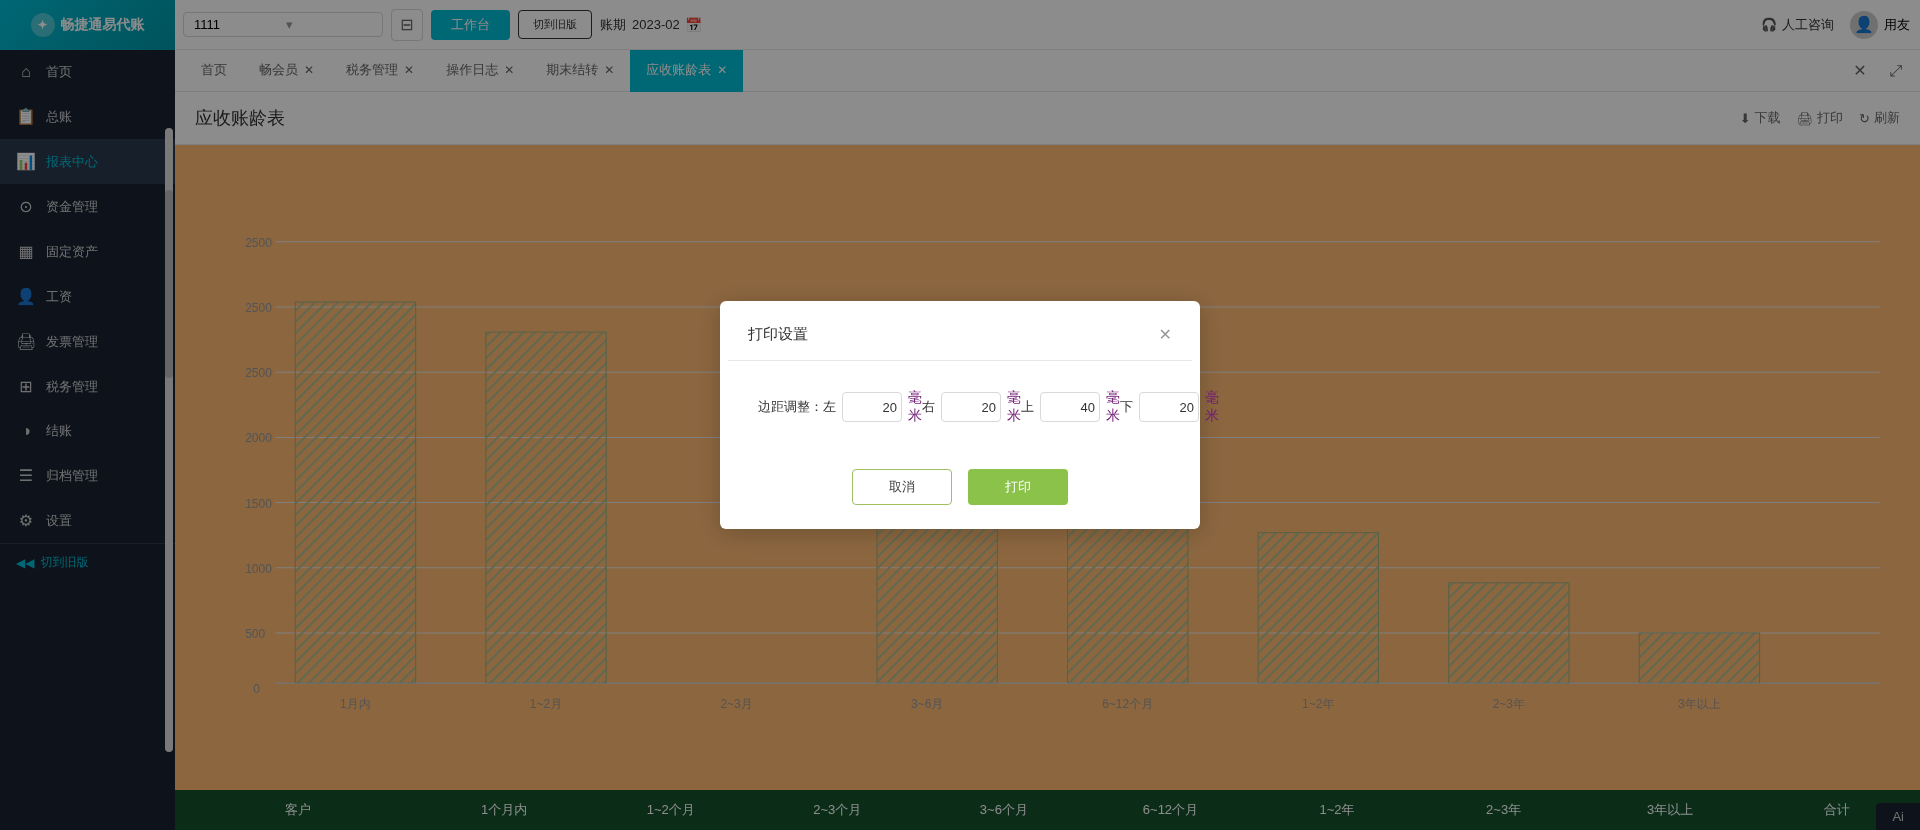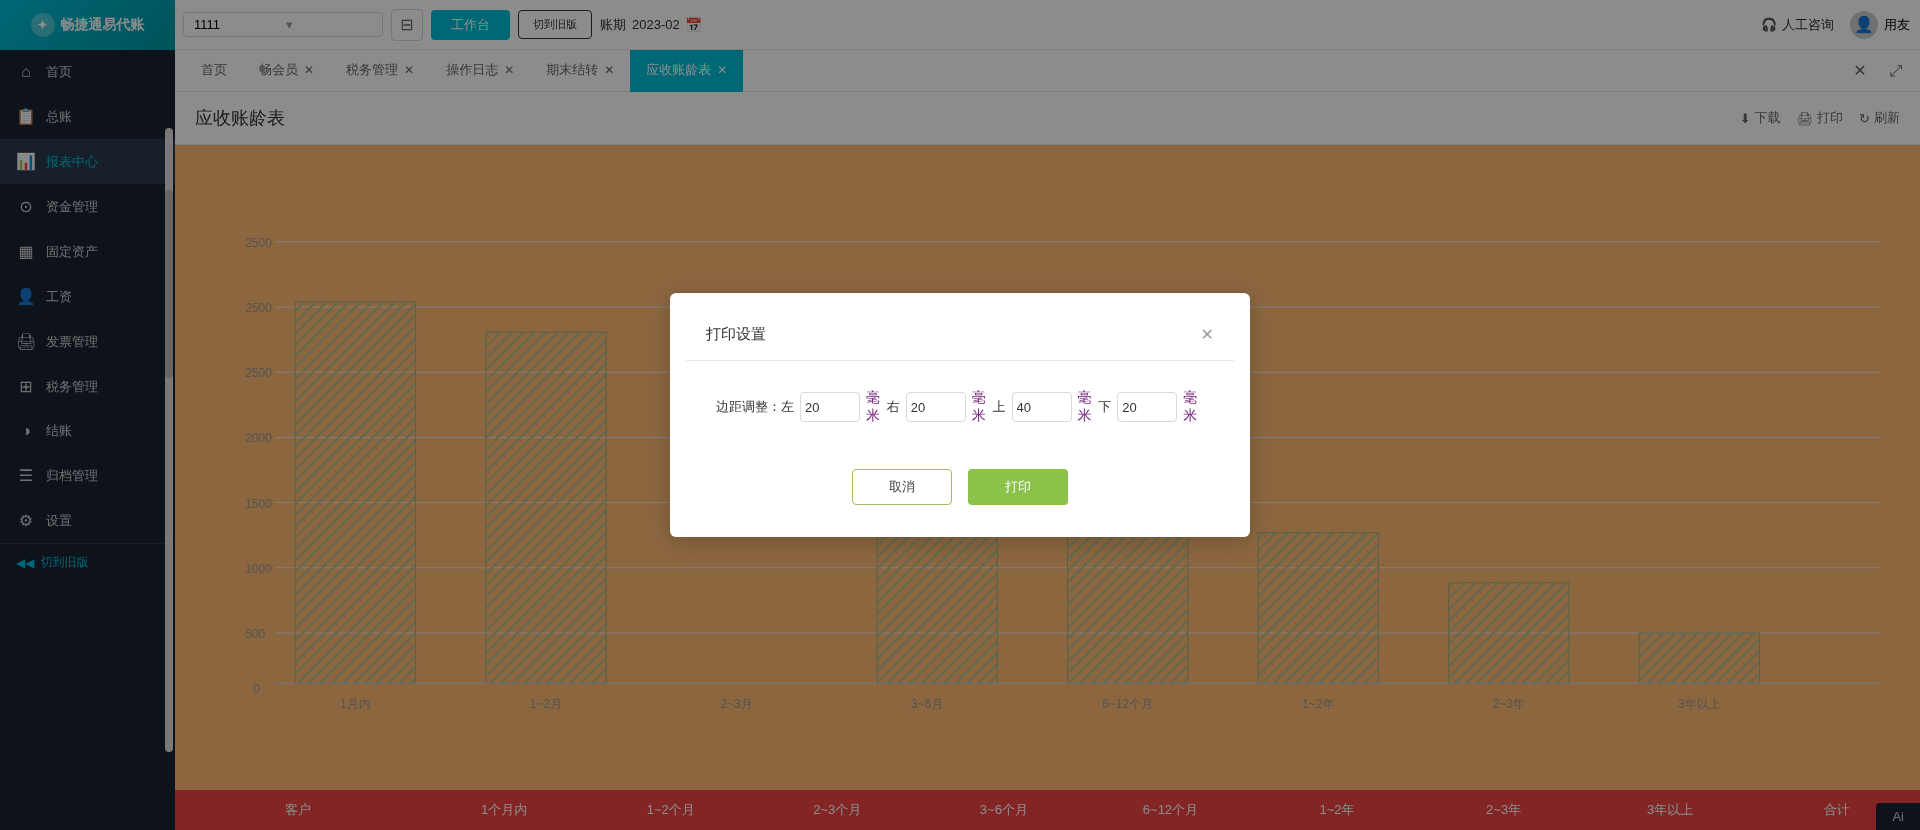--- a/index.html
+++ b/index.html
@@ -137,21 +137,21 @@
       flex: 1;
       background: #fdba74;
       padding: 20px;
       position: relative;
       overflow: hidden;
     }
     .chart-svg { width: 100%; height: 100%; }
 
     
     .bottom-table-bar {
-      background: #ef4444;
+      background: #14532d;
       height: 40px;
       display: flex;
       align-items: center;
       flex-shrink: 0;
     }
     .table-col-header {
       color: #fff;
       font-size: 13px;
       text-align: center;
       flex: 1;
@@ -163,41 +163,41 @@
     .modal-overlay {
       position: fixed;
       top: 0; left: 0; right: 0; bottom: 0;
       background: rgba(0,0,0,0.45);
       z-index: 1000;
       display: flex; align-items: center; justify-content: center;
     }
     .modal {
       background: #fff;
       border-radius: 6px;
-      width: 580px;
-      padding: 16px;
+      width: 480px;
+      padding: 8px;
       box-shadow: 0 4px 24px rgba(0,0,0,0.2);
     }
     .modal-header {
       padding: 16px 20px;
       border-bottom: 1px solid #e8e8e8;
       display: flex; align-items: center; justify-content: space-between;
     }
     .modal-title { font-size: 15px; font-weight: 500; color: #333; }
     .modal-close { cursor: pointer; color: #999; font-size: 16px; }
     .modal-body { padding: 28px 30px; }
     .margin-row {
       display: flex; align-items: center; gap: 0;
     }
     .margin-label { color: #333; font-size: 13px; white-space: nowrap; }
     .margin-group { display: flex; align-items: center; gap: 6px; }
     .margin-dir { color: #333; font-size: 13px; }
     .margin-input {
       width: 60px; height: 30px; border: 1px solid #d9d9d9; border-radius: 4px;
-      text-align: left; font-size: 13px; color: #333;
+      text-align: right; font-size: 13px; color: #333;
       padding: 0 4px;
     }
     .margin-unit { color: #701a75; font-size: 14px; }
     .modal-footer {
       padding: 16px 20px;
       display: flex; justify-content: center; gap: 16px;
     }
     .btn-cancel {
       width: 100px; height: 36px; border: 1px solid #a0c060; border-radius: 4px;
       background: #fff; color: #404040; cursor: pointer; font-size: 13px;

